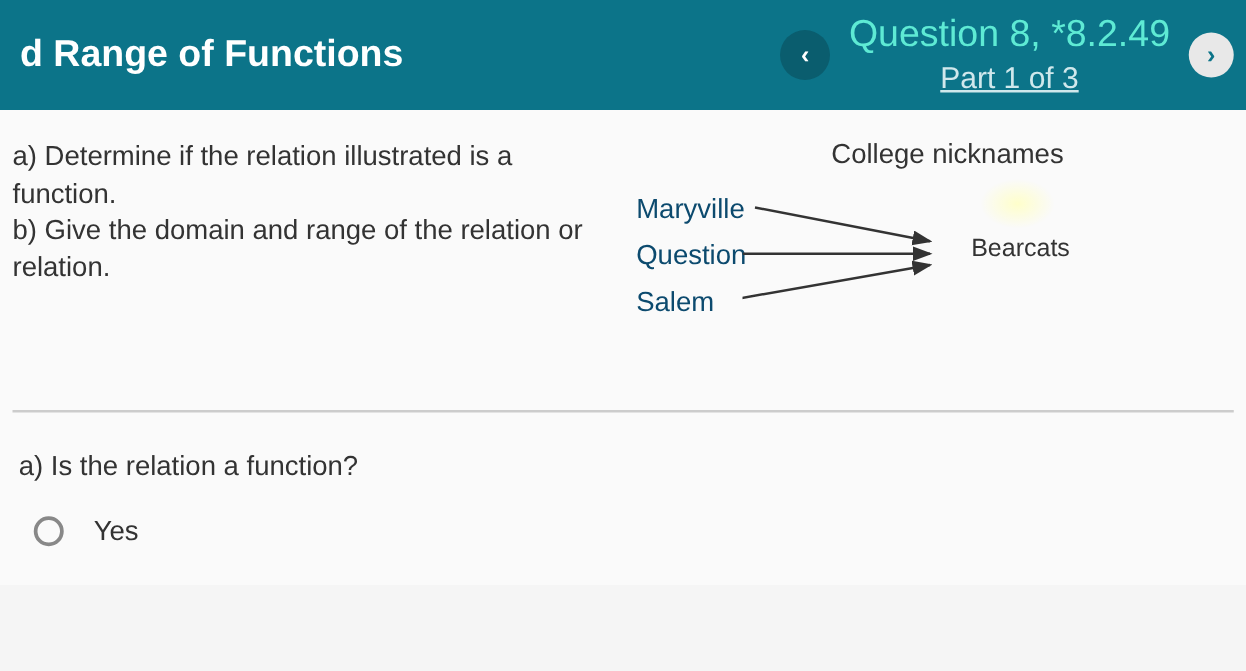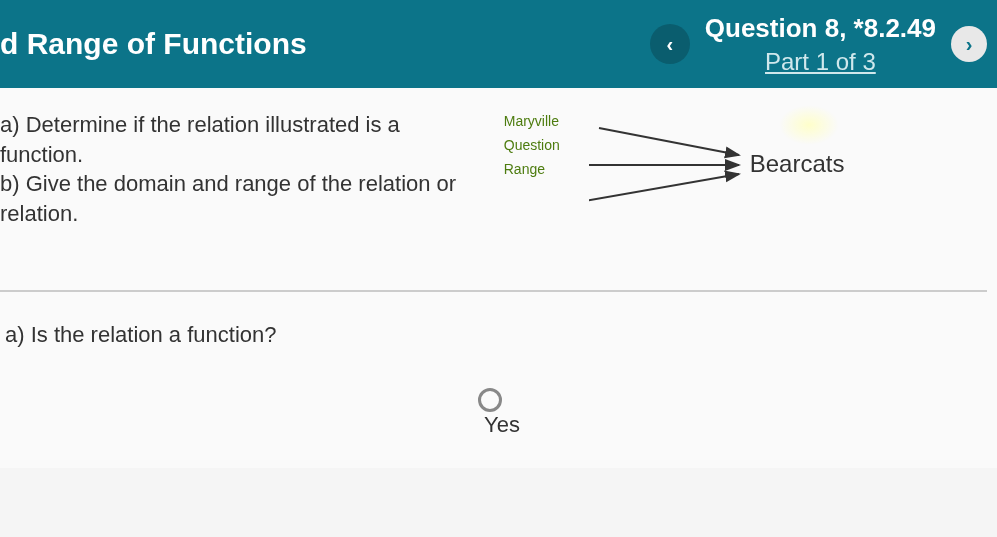--- a/index.html
+++ b/index.html
@@ -14,21 +14,21 @@
       height: 537px;
       overflow: hidden;
     }
     .header {
       background: #0c7489;
       color: white;
       height: 88px;
       display: flex;
       align-items: center;
       justify-content: space-between;
-      padding: 0 10px 0 0;
+      padding: 0 10px 0 16px;
     }
     .header-title {
       font-size: 30px;
       font-weight: bold;
       padding-left: 0;
     }
     .header-right {
       display: flex;
       align-items: center;
       gap: 15px;
@@ -49,33 +49,33 @@
     .nav-btn-next {
       background: #e8e8e8;
       color: #0c7489;
       width: 36px;
       height: 36px;
     }
     .question-info {
       text-align: center;
     }
     .question-number {
-      font-size: 26px;
-      font-weight: bold;
-      color: #ffffff;
+      font-size: 30px;
+      font-weight: normal;
+      color: #5eead4;
     }
     .question-part {
       font-size: 24px;
       color: #d0e8ec;
       margin-top: 4px;
       text-decoration: underline;
     }
     .content {
       background: #fafafa;
-      padding: 22px 10px 10px 0;
+      padding: 22px 10px 10px 10px;
     }
     .top-section {
       display: flex;
       padding-bottom: 30px;
     }
     .instructions {
       width: 48%;
       font-size: 22px;
       color: #333;
       line-height: 1.35;
@@ -93,58 +93,57 @@
     }
     .mapping {
       position: relative;
       height: 130px;
       margin-left: 30px;
     }
     .domain-items {
       position: absolute;
       left: 0;
       top: 0;
-      font-size: 14px;
-      color: #4d7c0f;
+      font-size: 22px;
+      color: #0c4a6e;
       line-height: 1.7;
     }
     .range-items {
       position: absolute;
-      left: 246px;
+      left: 268px;
       top: 40px;
-      font-size: 24px;
+      font-size: 20px;
       color: #333;
     }
     .arrow-svg {
       position: absolute;
       left: 85px;
       top: 0px;
       width: 180px;
       height: 130px;
     }
     .divider {
       border: none;
       border-top: 2px solid #ccc;
       margin: 20px 0 30px 0;
     }
     .question-section {
       padding-left: 5px;
     }
     .question-text {
       font-size: 22px;
       color: #333;
-      margin-bottom: 40px;
+      margin-bottom: 26px;
     }
     .option {
       display: flex;
       align-items: center;
       margin-bottom: 20px;
       margin-left: 12px;
       cursor: pointer;
-      flex-direction: column;
     }
     .radio-circle {
       width: 24px;
       height: 24px;
       border: 3px solid #888;
       border-radius: 50%;
       margin-right: 24px;
       flex-shrink: 0;
     }
     .option-label {
@@ -180,25 +179,26 @@
   </div>
 </div>
 
 <div class="content">
   <div class="top-section">
     <div class="instructions">
       <div>a) Determine if the relation illustrated is a function.</div>
       <div>b) Give the domain and range of the relation or relation.</div>
     </div>
     <div class="diagram-area">
+      <div class="diagram-title">College nicknames</div>
       <div class="mapping">
         <div class="domain-items">
           <div>Maryville</div>
           <div>Question</div>
-          <div>Range</div>
+          <div>Salem</div>
         </div>
         <svg class="arrow-svg">
           <defs>
             <marker id="arrowhead" markerWidth="8" markerHeight="8" refX="7" refY="3" orient="auto">
               <polygon points="0 0, 8 3, 0 6" fill="#333"></polygon>
             </marker>
           </defs>
           <line x1="10" y1="18" x2="150" y2="45" stroke="#333" stroke-width="2" marker-end="url(#arrowhead)"></line>
           <line x1="0" y1="55" x2="150" y2="55" stroke="#333" stroke-width="2" marker-end="url(#arrowhead)"></line>
           <line x1="-10" y1="92" x2="150" y2="64" stroke="#333" stroke-width="2" marker-end="url(#arrowhead)"></line>

